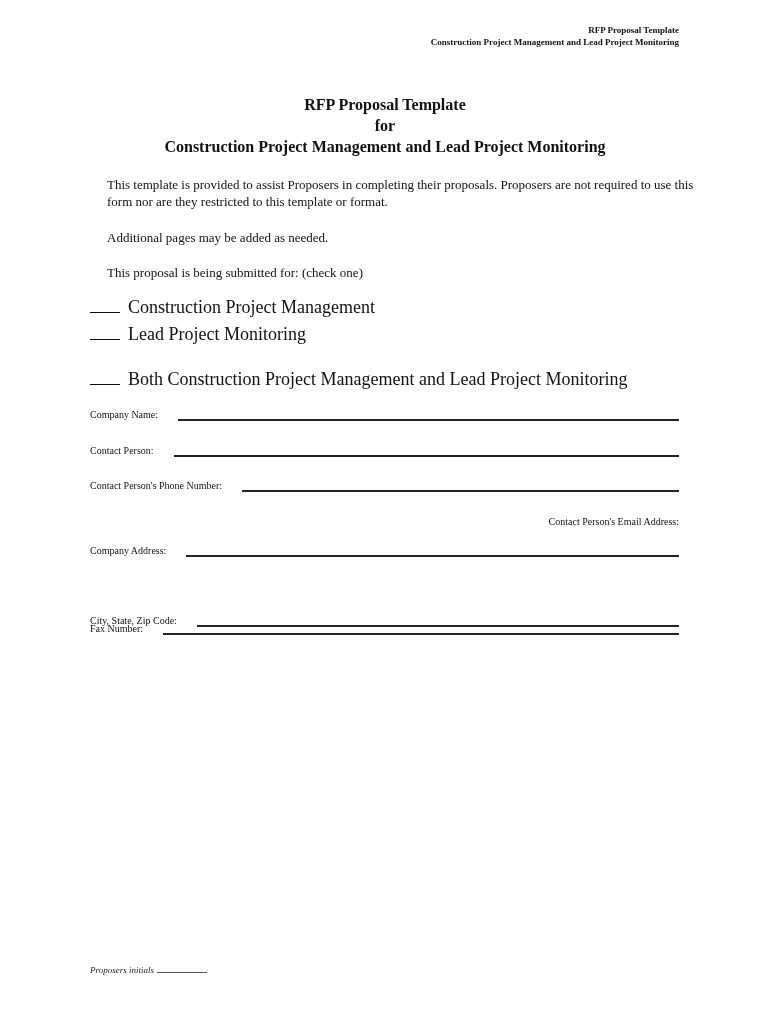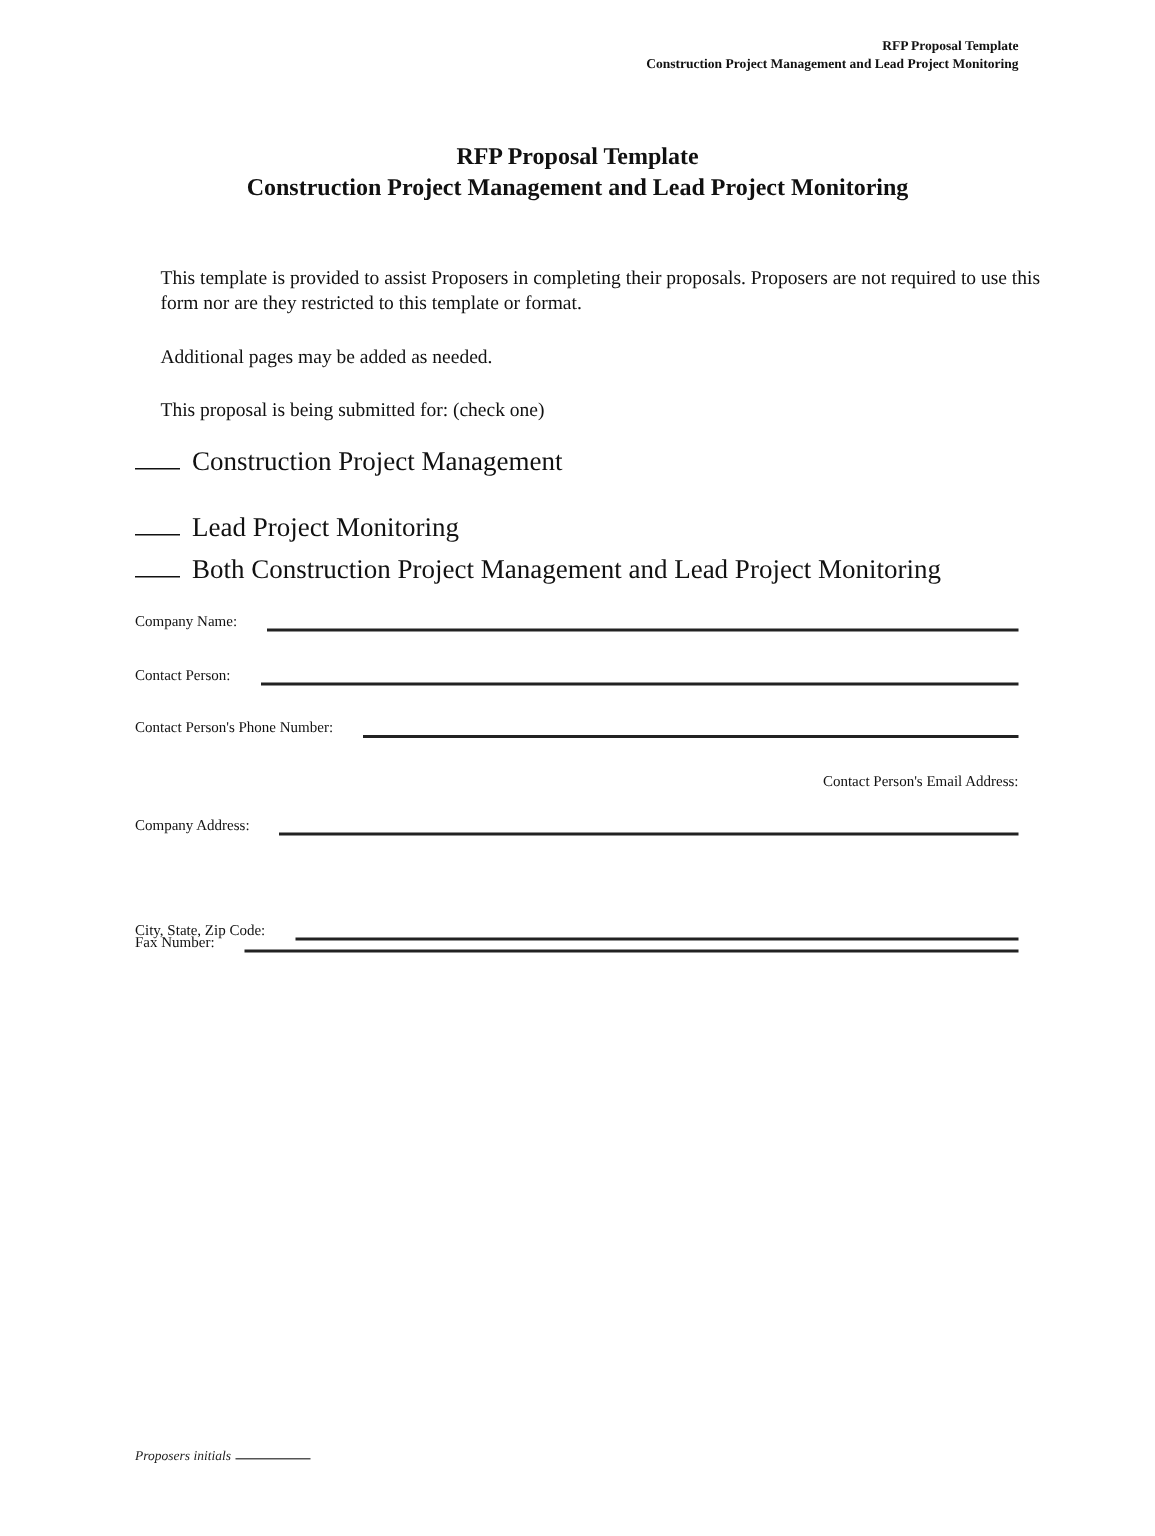--- a/index.html
+++ b/index.html
@@ -37,31 +37,32 @@
 </head>
 <body>
 
 <div class="header">
   <div>RFP Proposal Template</div>
   <div>Construction Project Management and Lead Project Monitoring</div>
 </div>
 
 <div class="title">
   <div>RFP Proposal Template</div>
+  <div>for</div>
   <div>Construction Project Management and Lead Project Monitoring</div>
 </div>
 
 <div class="para" style="top:176px;">This template is provided to assist Proposers in completing their proposals.  Proposers are not required to use this form nor are they restricted to this template or format.</div>
 <div class="para" style="top:229px;">Additional pages may be added as needed.</div>
 <div class="para" style="top:264px;">This proposal is being submitted for: (check one)</div>
 
 <div class="option" style="top:299px;">
   <span class="blank"></span><span>Construction Project Management</span>
 </div>
-<div class="option" style="top:343px;">
+<div class="option" style="top:326px;">
   <span class="blank"></span><span>Lead Project Monitoring</span>
 </div>
 <div class="option" style="top:371px;">
   <span class="blank"></span><span>Both Construction Project Management and Lead Project Monitoring</span>
 </div>
 
 <div class="field" style="top:406px;">
   <span>Company Name:</span>
   <span class="line"></span>
 </div>

